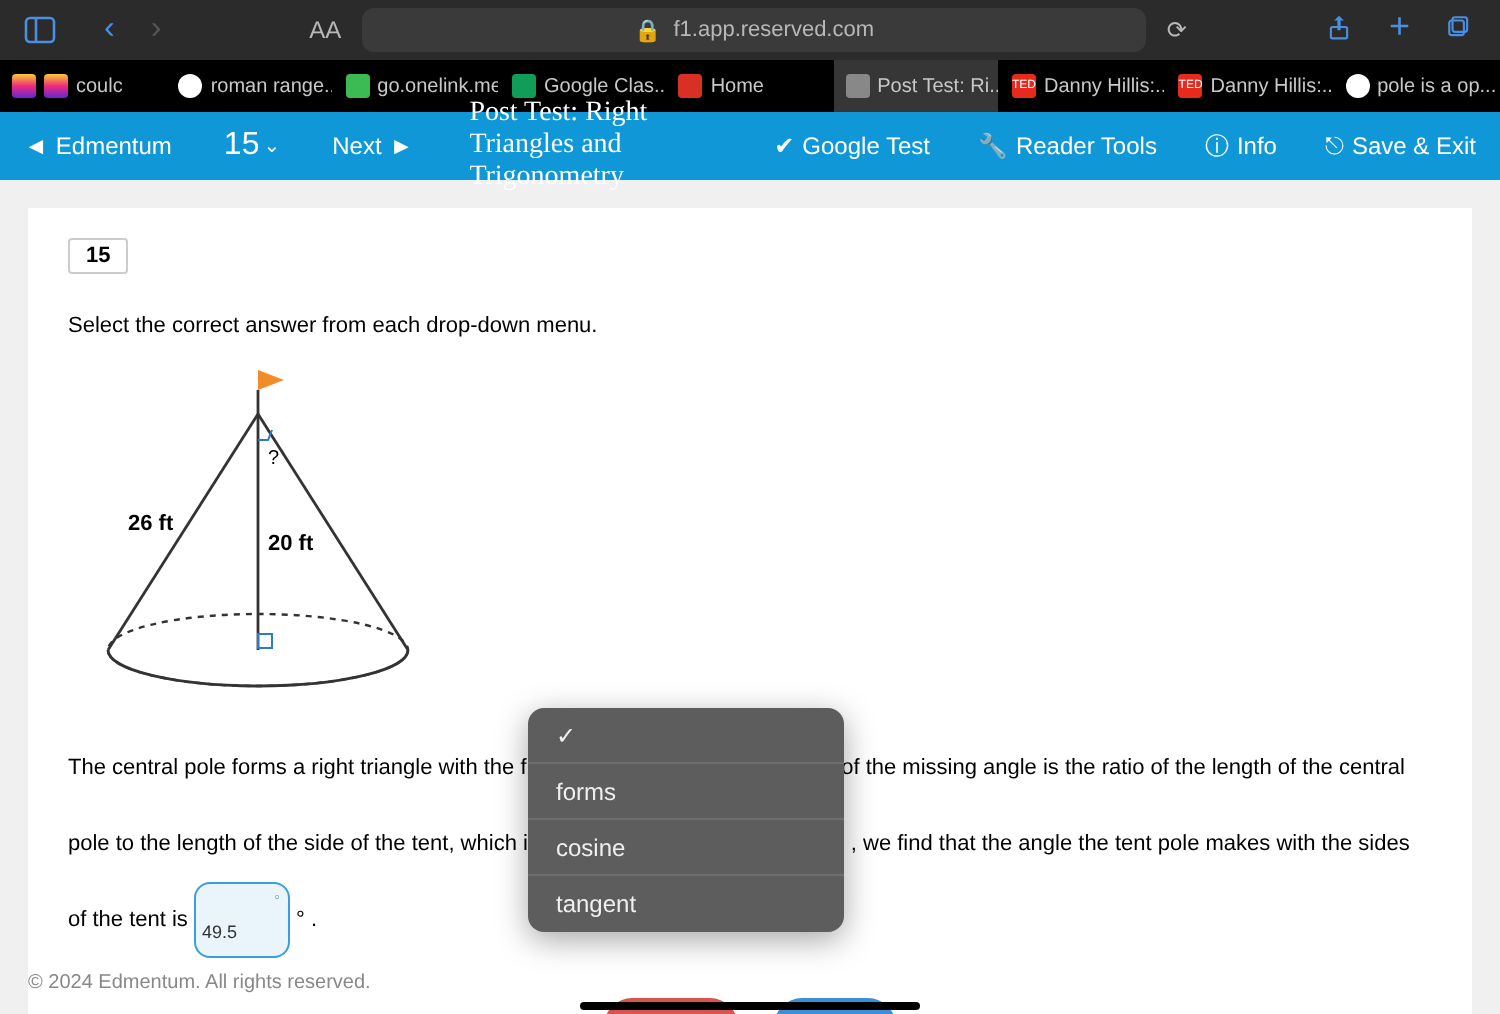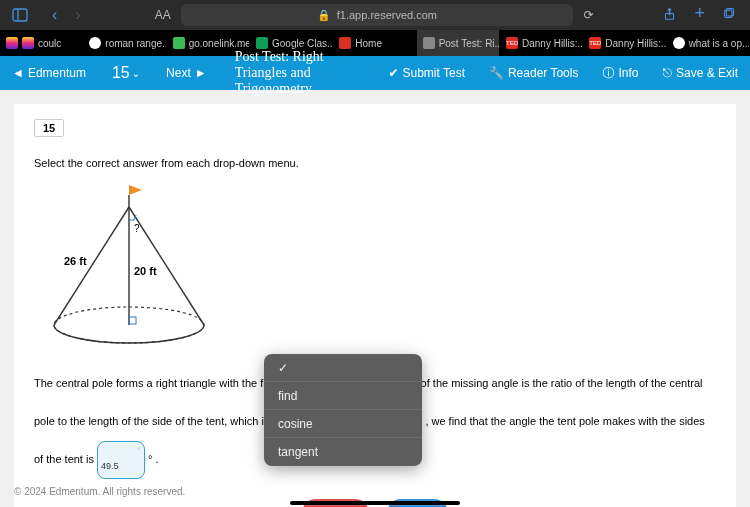--- a/index.html
+++ b/index.html
@@ -127,21 +127,21 @@
   <div class="tab">
       <span class="tab-icon fav-ted">TED</span>
       <span>Danny Hillis:...</span>
     </div>
   <div class="tab">
       <span class="tab-icon fav-ted">TED</span>
       <span>Danny Hillis:...</span>
     </div>
   <div class="tab">
       <span class="tab-icon fav-g"></span>
-      <span>what is a op...</span>
+      <span>pole is a op...</span>
     </div>
 </div>
 
 <div class="action-bar">
   <div class="ab-left">
     <div class="ab-btn">
         <span>◄</span>
         <span>Edmentum</span>
       </div>
     <div class="ab-qnum">
@@ -150,21 +150,21 @@
       </div>
     <div class="ab-btn">
         <span>Next</span>
         <span>►</span>
       </div>
   </div>
   <div class="ab-title">Post Test: Right Triangles and Trigonometry</div>
   <div class="ab-right">
     <div class="ab-btn">
         <span>✔</span>
-        <span>Submit Test</span>
+        <span>Google Test</span>
       </div>
     <div class="ab-btn">
         <span>🔧</span>
         <span>Reader Tools</span>
       </div>
     <div class="ab-btn">
         <span>ⓘ</span>
         <span>Info</span>
       </div>
     <div class="ab-btn">
@@ -211,21 +211,21 @@
 
     <div class="btn-row">
       <button class="btn btn-reset">Reset</button>
       <button class="btn btn-next">Next</button>
     </div>
 
     <div class="dropdown-pop">
       <div class="dd-row">
           <span class="dd-check">✓</span>
         </div>
-      <div class="dd-row">find</div>
+      <div class="dd-row">forms</div>
       <div class="dd-row">cosine</div>
       <div class="dd-row">tangent</div>
     </div>
 
   </div>
 </div>
 
 <div class="footer">© 2024 Edmentum. All rights reserved.</div>
 <div class="home-indicator"></div>
 

